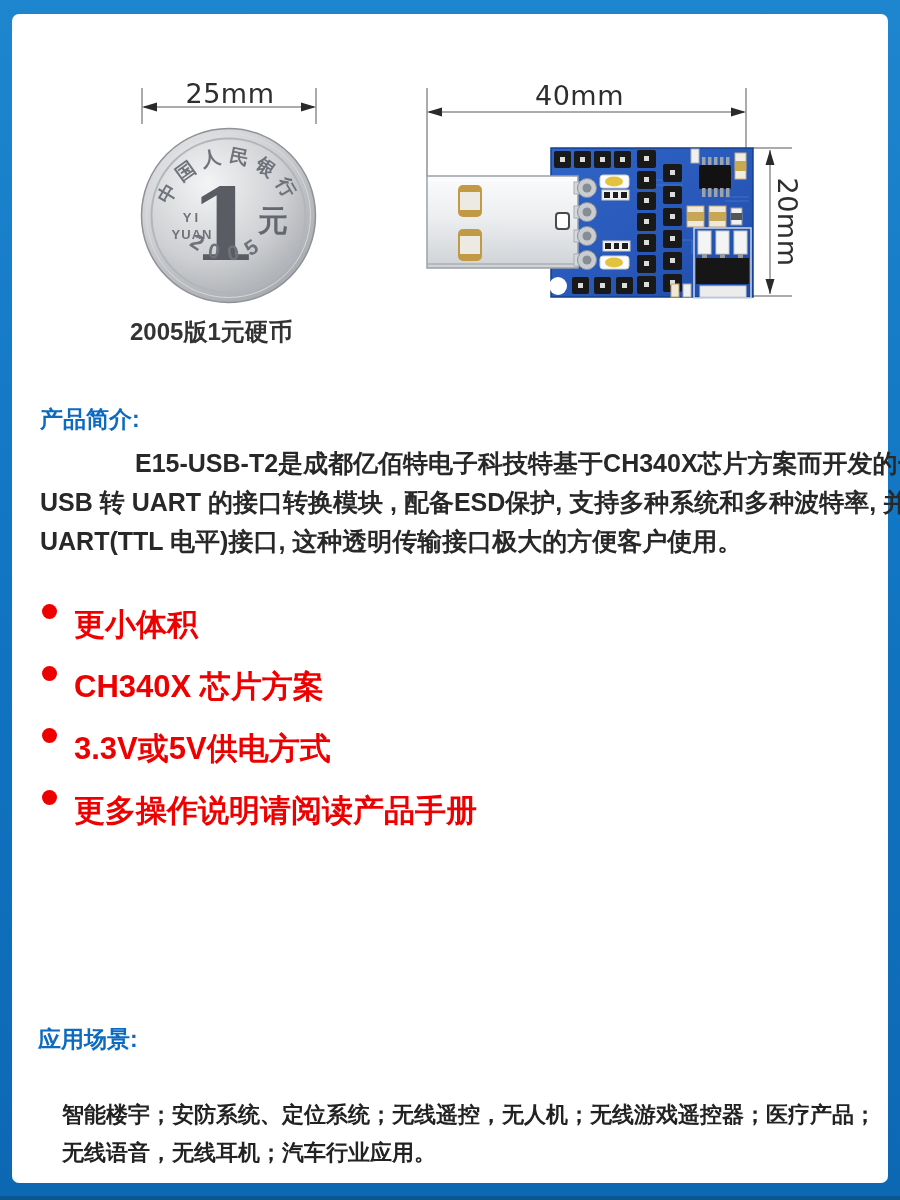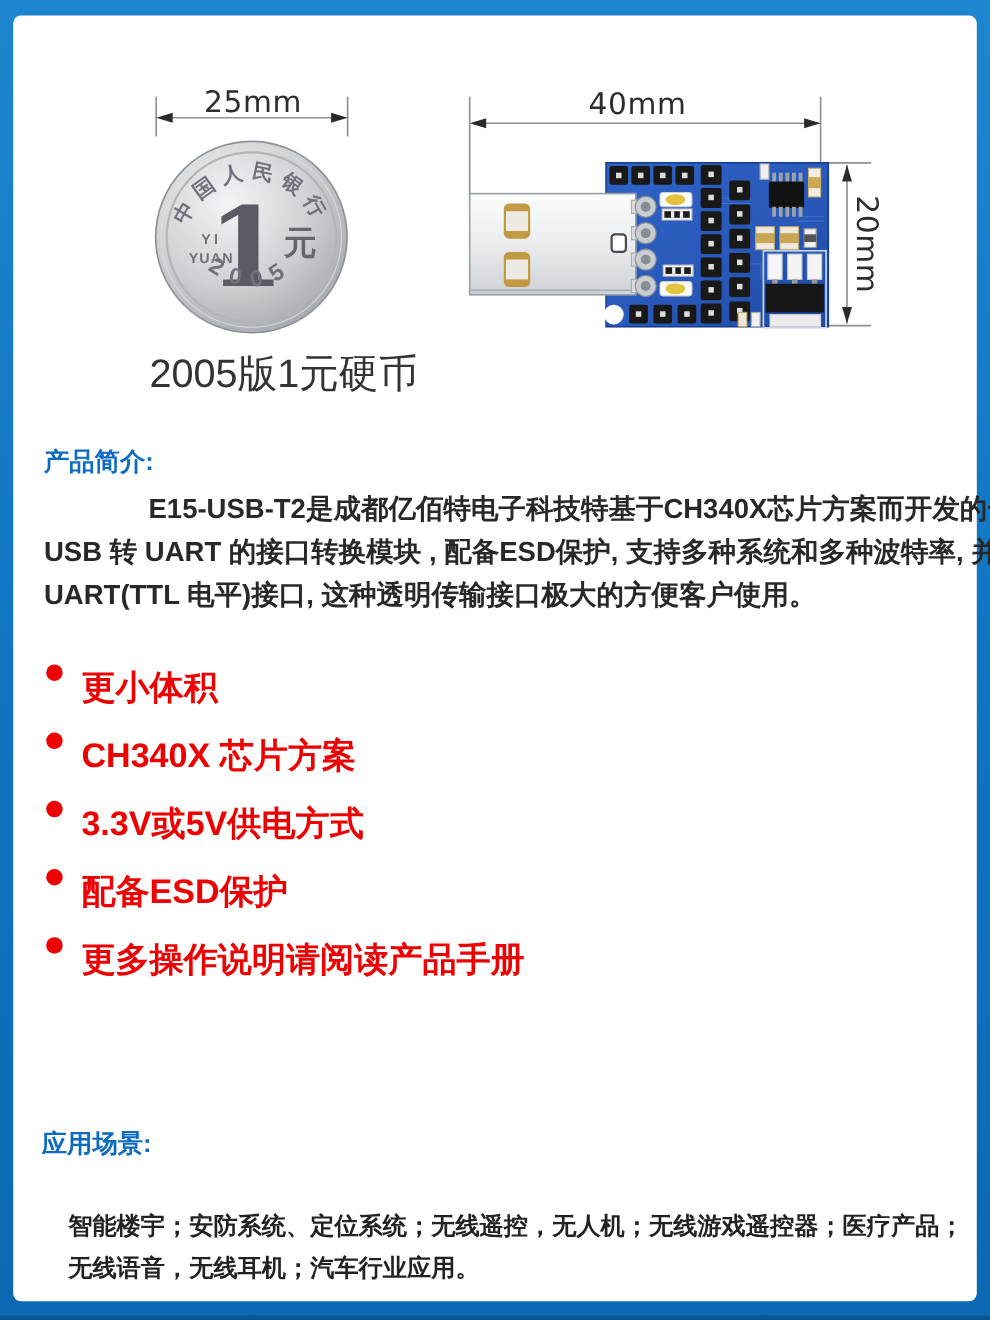--- a/index.html
+++ b/index.html
@@ -26,21 +26,21 @@
   .dim-label{
     font-size:27px;color:#2e2e2e;text-align:center;
     font-family:"DejaVu Sans","Liberation Sans",sans-serif;
     letter-spacing:0.5px;white-space:nowrap;
   }
   .dim-label-v{
     transform:rotate(90deg);
   }
   
   .coin-caption{
-    font-size:36px;color:#333333;text-align:right;white-space:nowrap;
+    font-size:24px;color:#333333;text-align:left;white-space:nowrap;font-weight:bold;
   }
   
   .section-heading{
     font-size:23px;font-weight:700;color:#0c6ac0;white-space:nowrap;
   }
   
   .intro-line{
     font-size:25px;font-weight:700;color:#282828;
     line-height:39px;white-space:nowrap;letter-spacing:0px;
   }
@@ -307,24 +307,20 @@
     <div class="feature-item">
       <span class="bullet-dot"></span>
       <span class="feature-text">CH340X 芯片方案</span>
     </div>
     <div class="feature-item">
       <span class="bullet-dot"></span>
       <span class="feature-text">3.3V或5V供电方式</span>
     </div>
     <div class="feature-item">
       <span class="bullet-dot"></span>
-      <span class="feature-text">配备ESD保护</span>
-    </div>
-    <div class="feature-item">
-      <span class="bullet-dot"></span>
       <span class="feature-text">更多操作说明请阅读产品手册</span>
     </div>
   </div>
 
   <div class="abs section-heading" style="left:38px;top:1024px;">应用场景:</div>
 
   <div class="abs" style="left:38px;top:1096px;width:830px;margin-left:24px;">
     <div class="app-line">智能楼宇；安防系统、定位系统；无线遥控，无人机；无线游戏遥控器；医疗产品；</div>
     <div class="app-line">无线语音，无线耳机；汽车行业应用。</div>
   </div>

